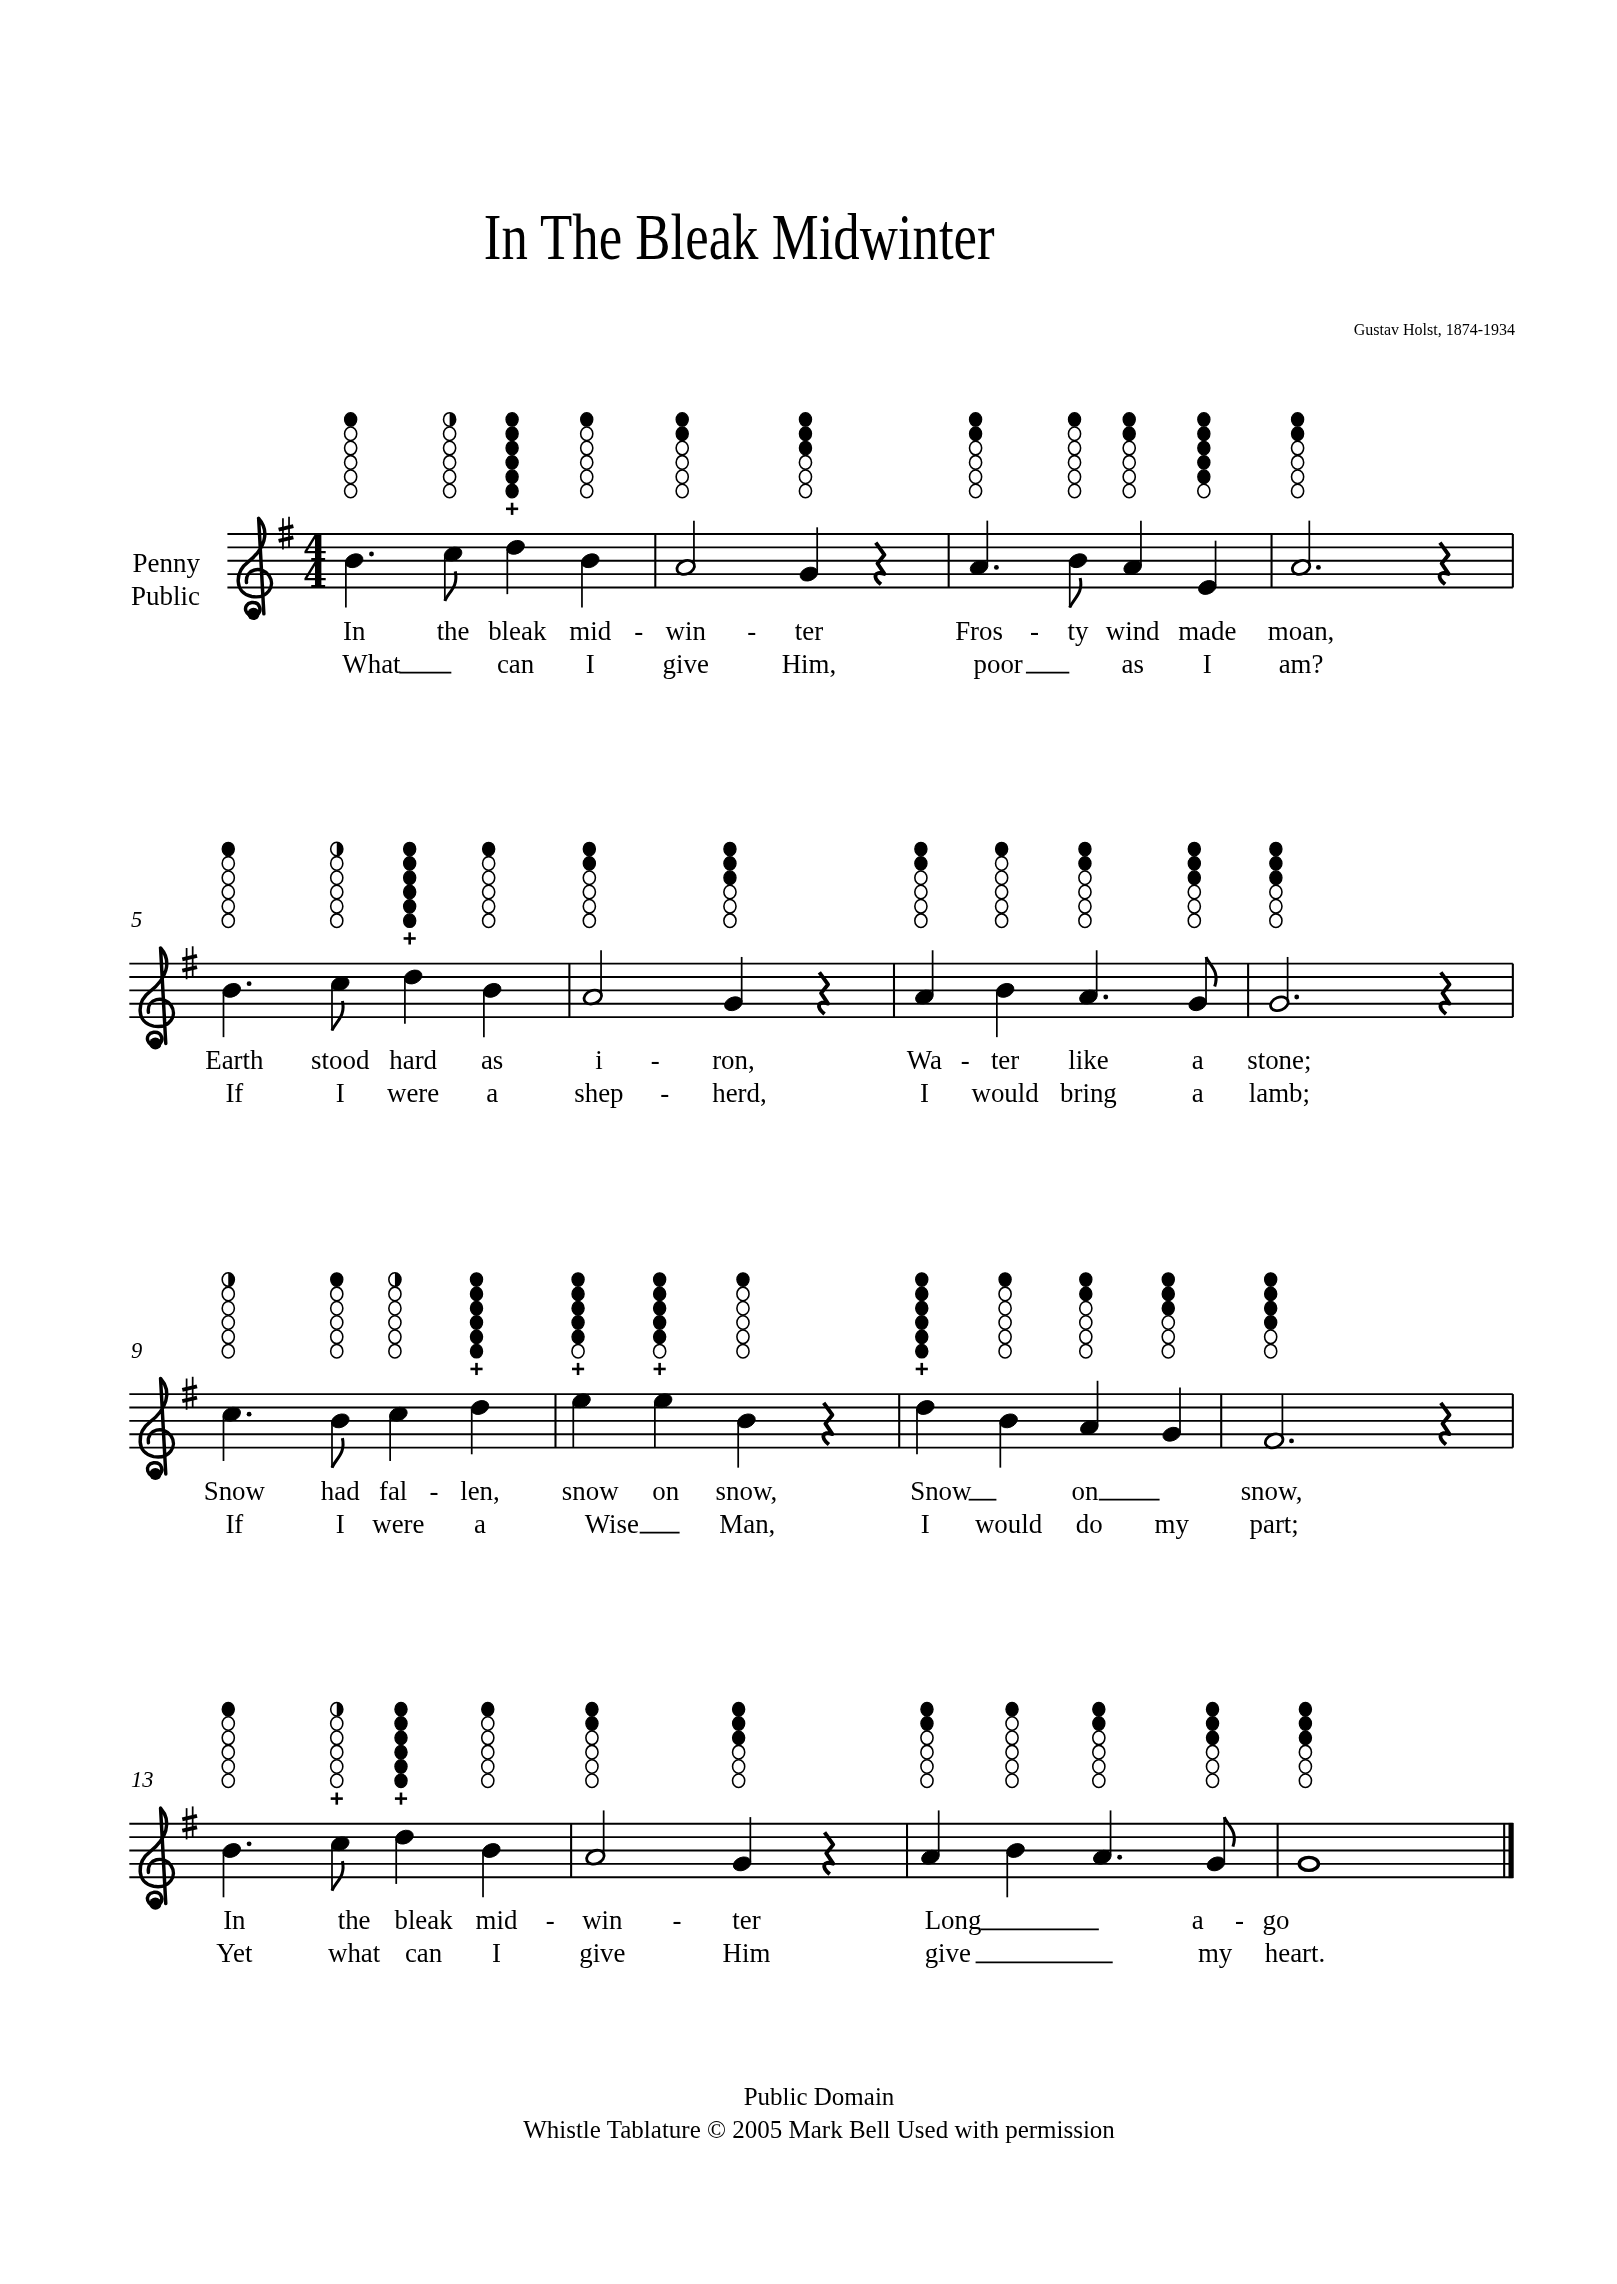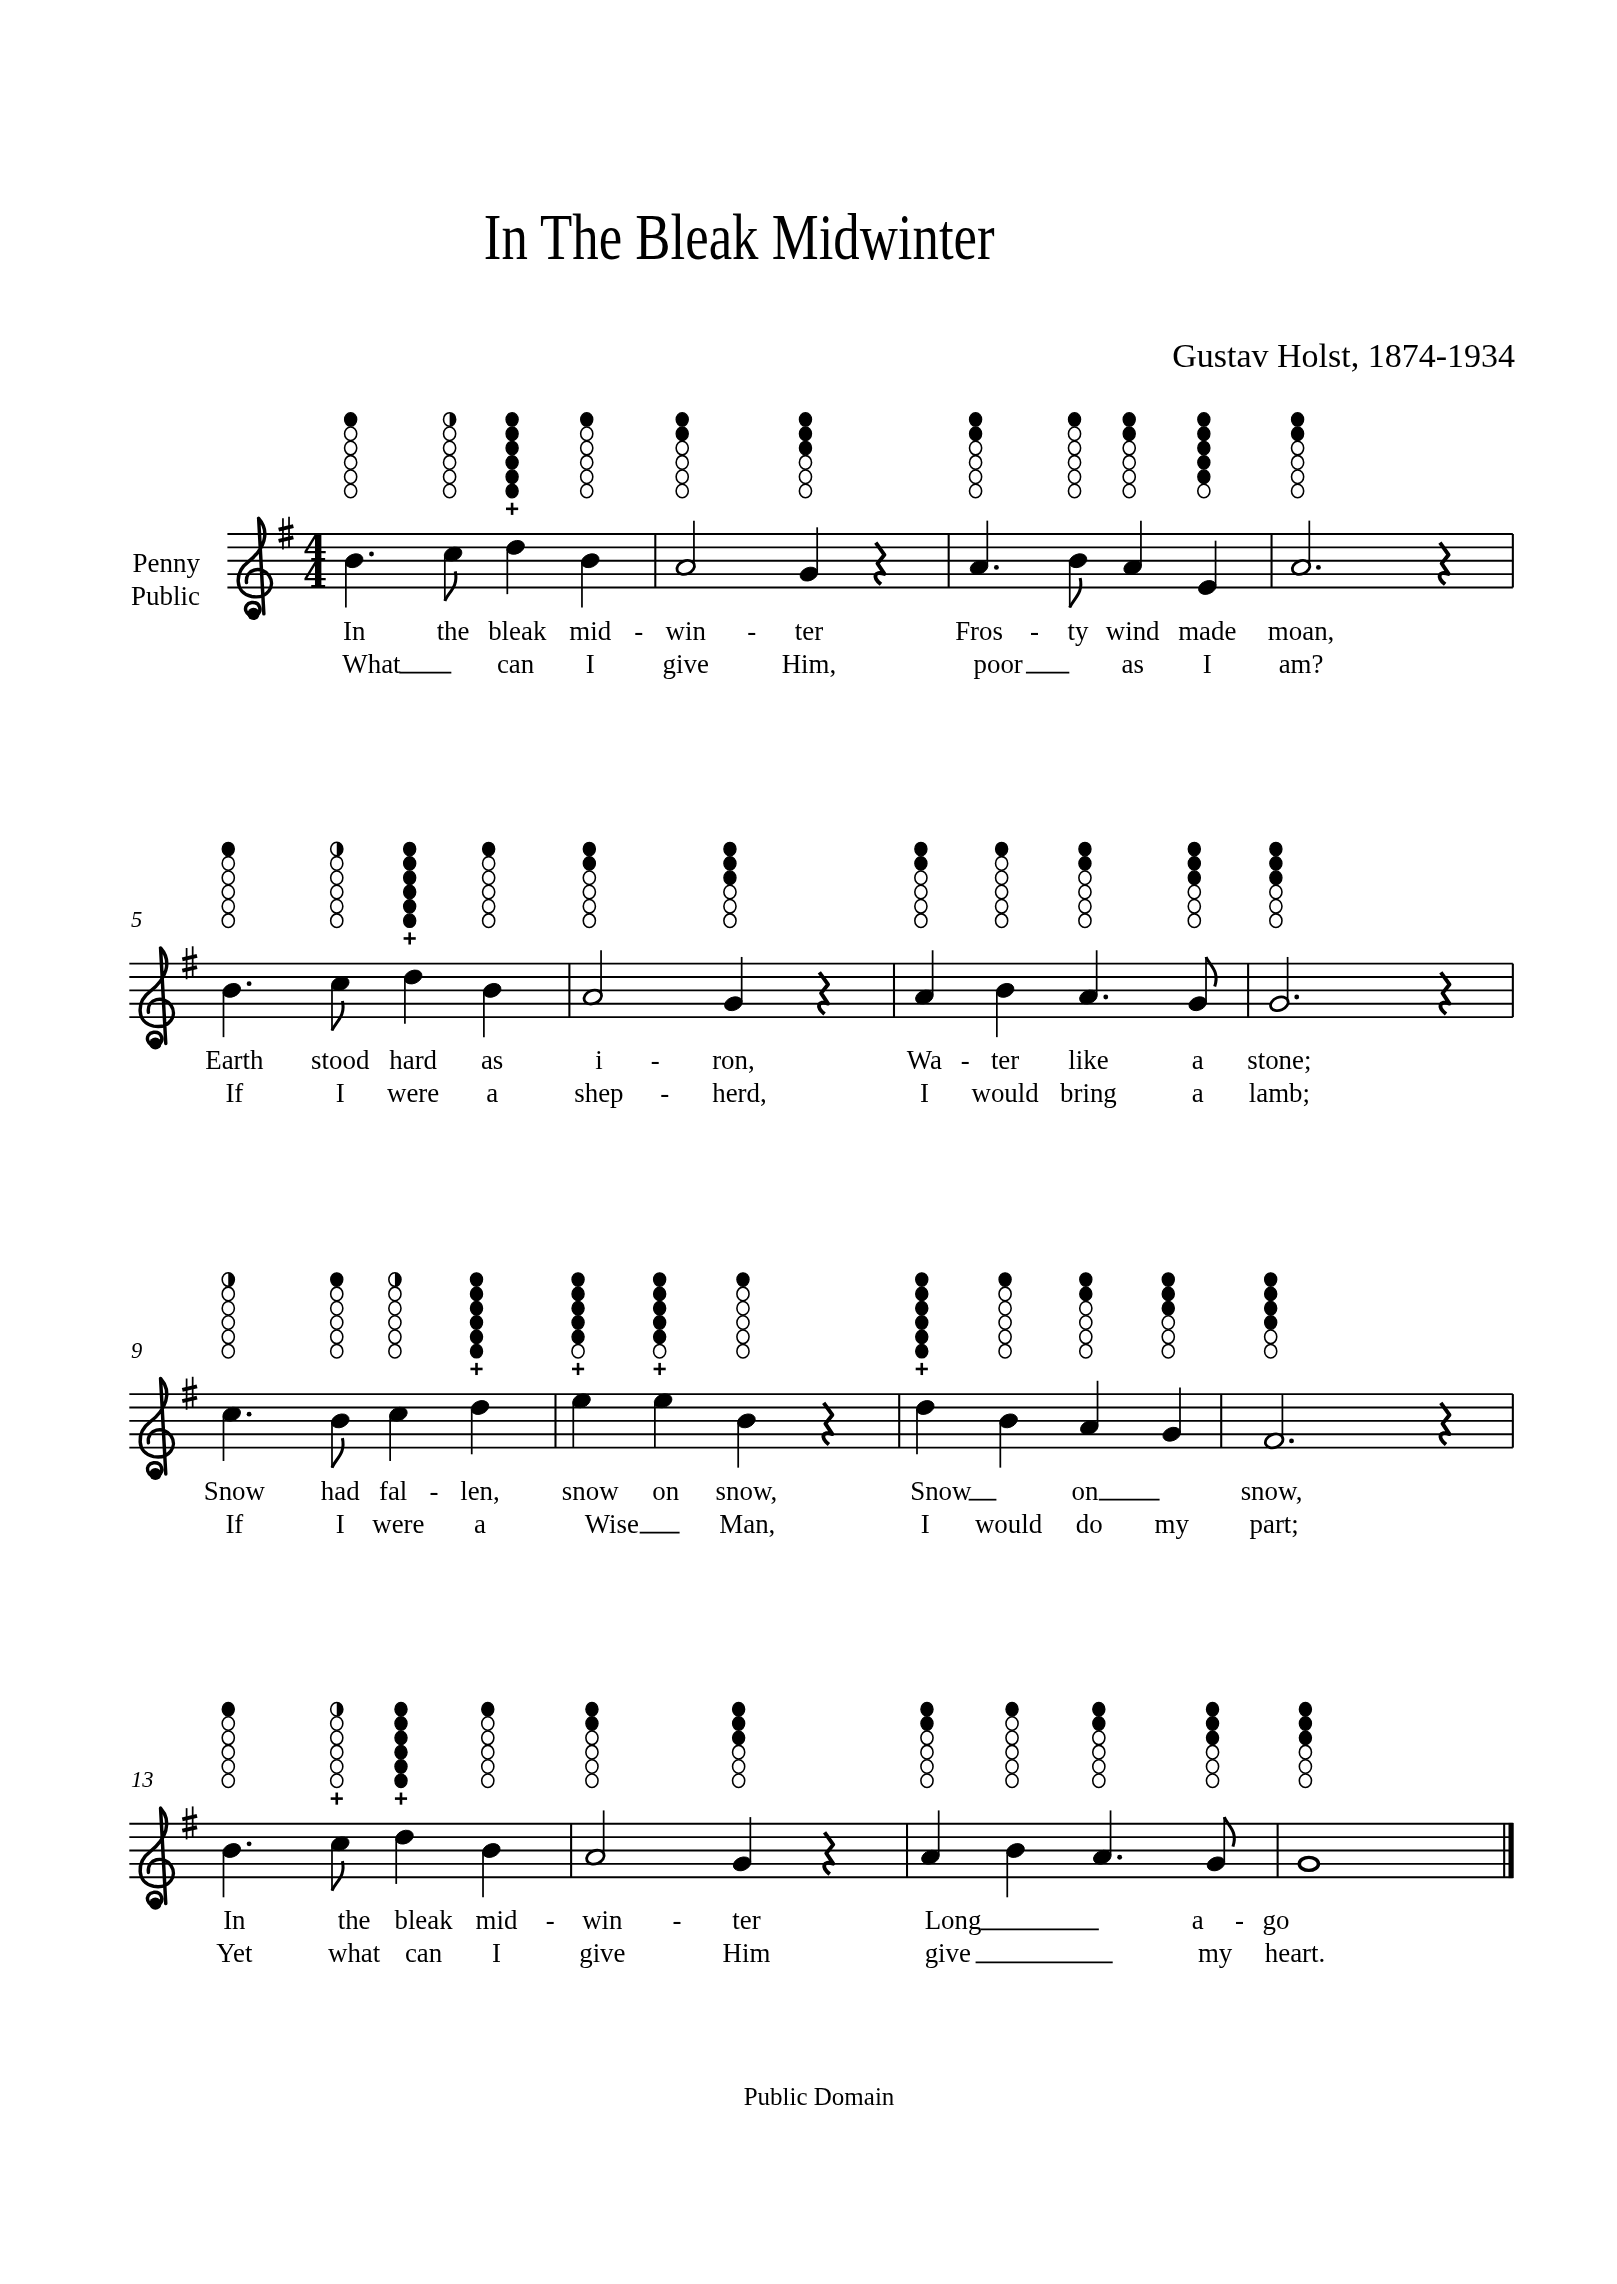--- a/index.html
+++ b/index.html
@@ -2,21 +2,21 @@
 <html style="font-size:14px"><head>
 <meta charset="utf-8">
 <style>
   html, body { margin: 0; padding: 0; background: #ffffff; }
   body { width: 1617px; height: 2284px; position: relative; overflow: hidden;
          font-family: "Liberation Serif", "DejaVu Serif", serif; color: #000; }
   .abs { position: absolute; }
   #title { left: 0; width: 1478px; top: 193px; text-align: center; font-size: 66px;
            line-height: 87px; white-space: nowrap; }
   #title span { display: inline-block; transform: scaleX(0.80); transform-origin: center; }
-  #composer { right: 102px; top: 321px; font-size: 34px; white-space: nowrap; margin-top: 16px; }
+  #composer { right: 102px; top: 321px; font-size: 16px; white-space: nowrap; }
   #instrument { left: 87px; top: 547px; width: 113px; text-align: right; font-size: 27px;
                 line-height: 33px; }
   #instrument span { display: block; }
   #score { position: absolute; left: 0; top: 0; }
   #footer { left: 0; width: 1617px; top: 2080px; text-align: center; font-size: 25px; line-height: 33px; }
   #footer div { white-space: nowrap; padding-left: 21px; }
 </style>
 </head>
 <body>
 
@@ -710,14 +710,15 @@
       <text x="860" y="2260.6" font-size="31" font-family="&quot;Liberation Serif&quot;, serif" text-anchor="middle">Him</text>
       <text x="1092" y="2260.6" font-size="31" font-family="&quot;Liberation Serif&quot;, serif" text-anchor="middle">give</text>
       <line x1="1124" y1="2260.6" x2="1282" y2="2260.6" stroke="#000" stroke-width="2"></line>
       <text x="1400" y="2260.6" font-size="31" font-family="&quot;Liberation Serif&quot;, serif" text-anchor="middle">my</text>
       <text x="1492" y="2260.6" font-size="31" font-family="&quot;Liberation Serif&quot;, serif" text-anchor="middle">heart.</text>
     </g>
   </svg>
 
 <div id="footer" class="abs">
   <div>Public Domain</div>
+  <div>Whistle Tablature ©  2005 Mark Bell Used with permission</div>
 </div>
 
 
 </body></html>

